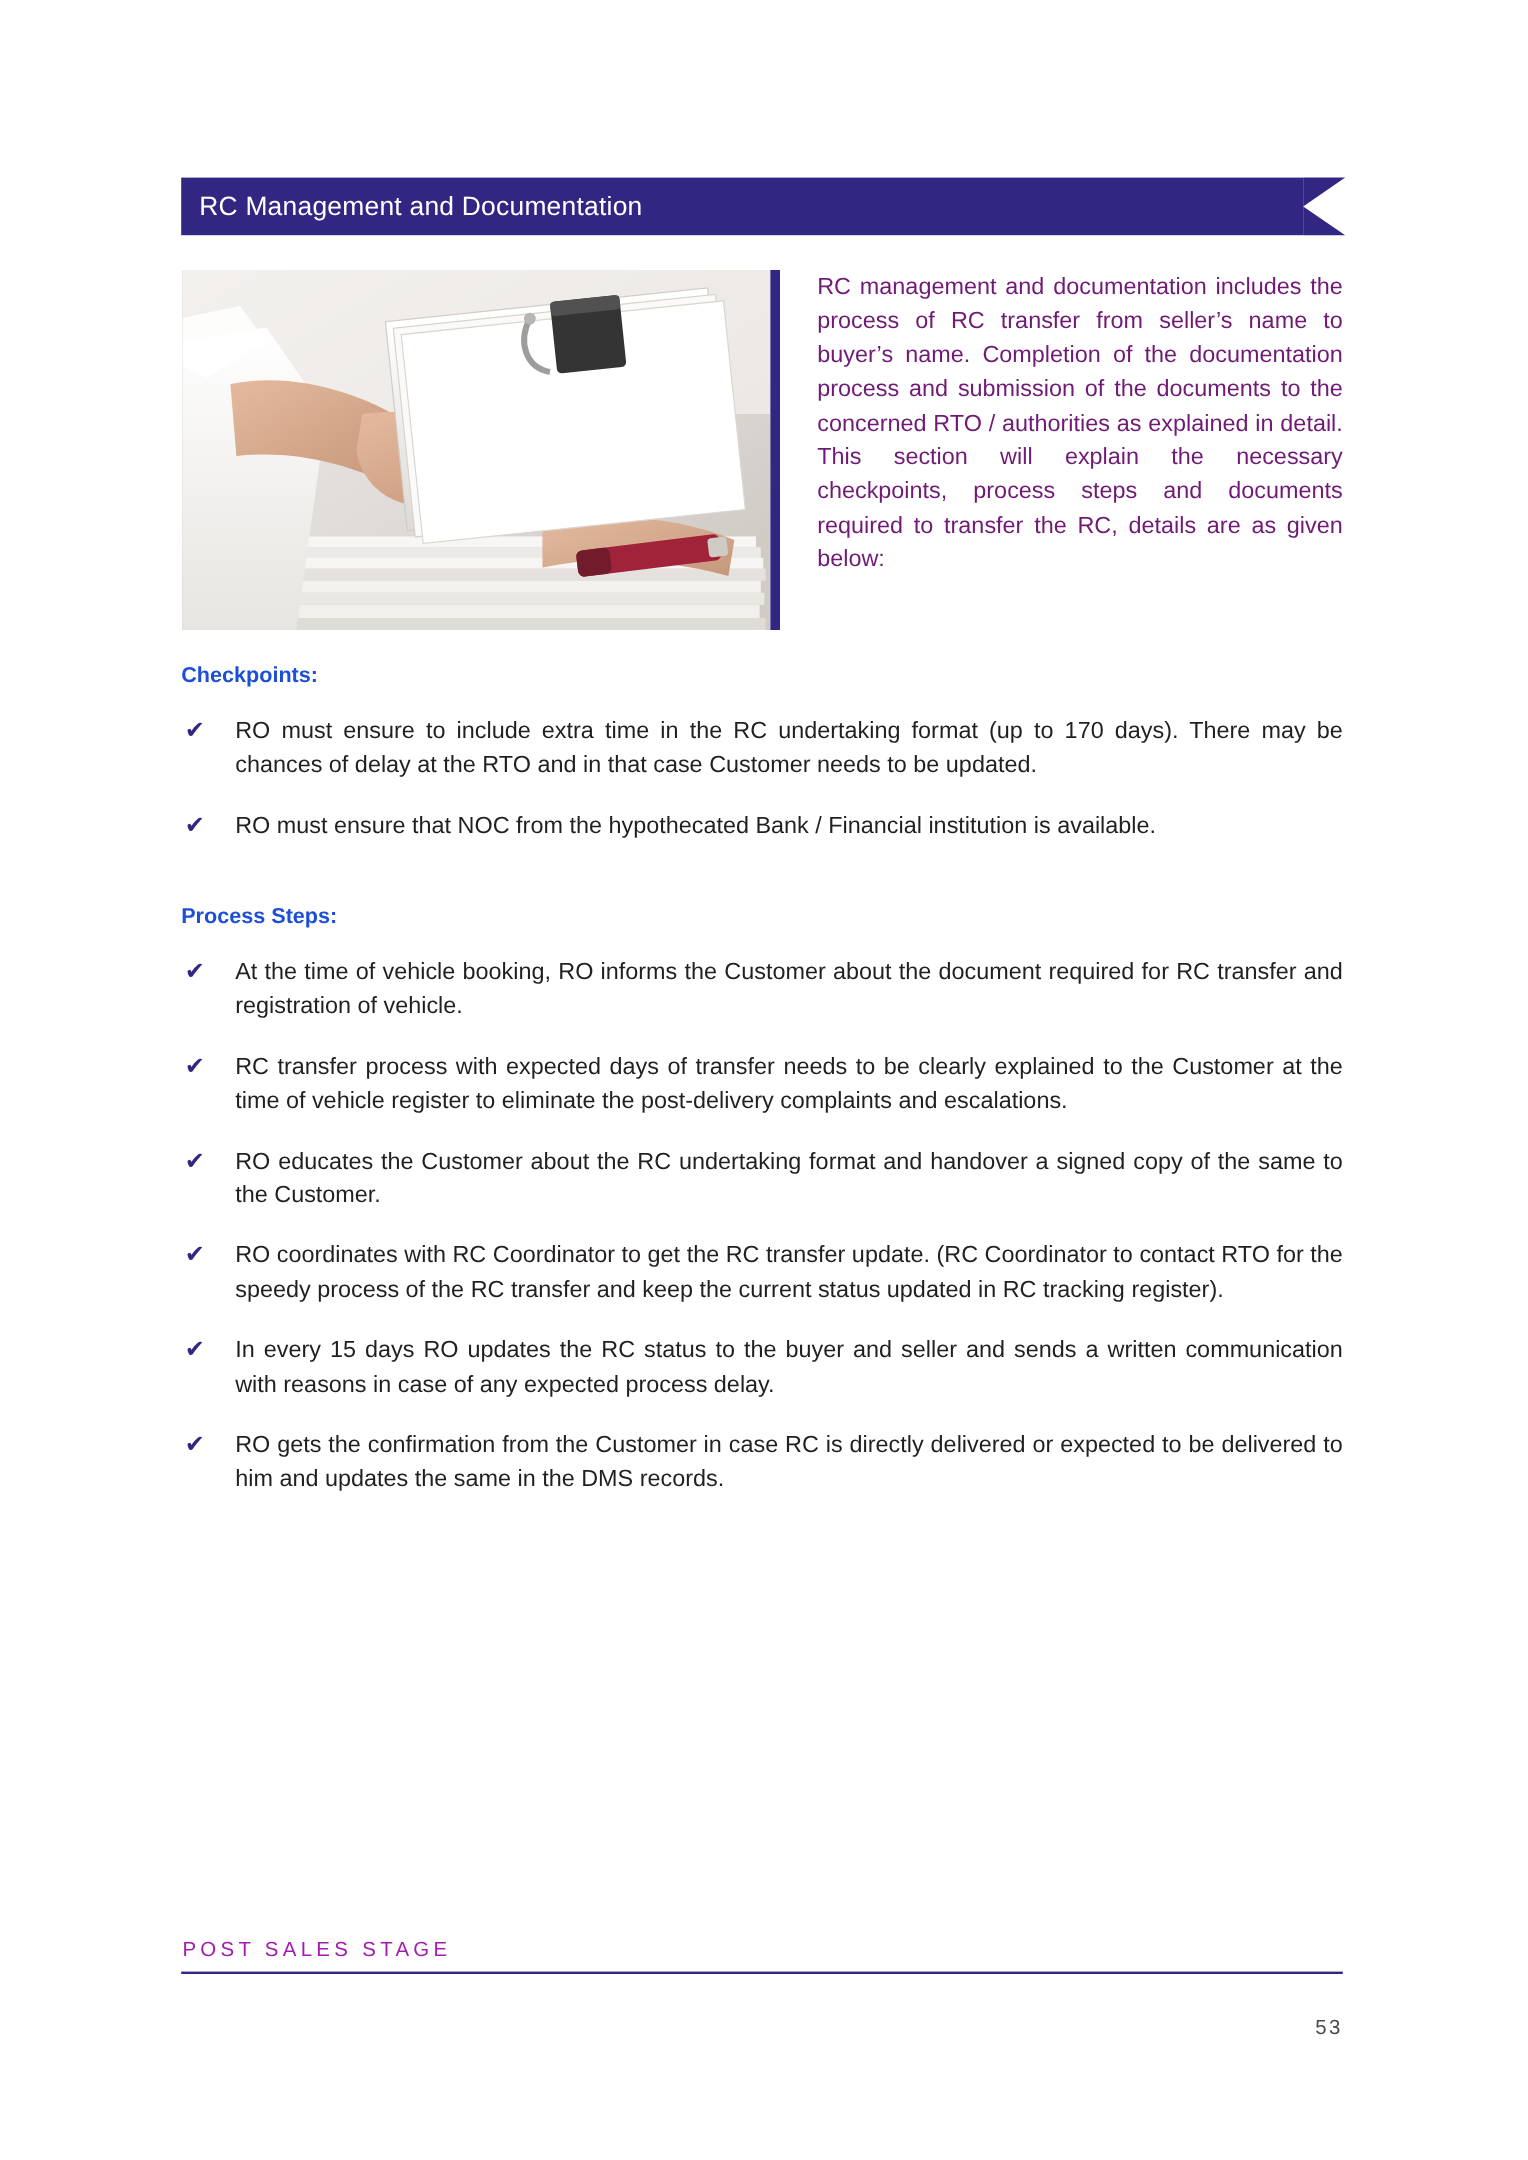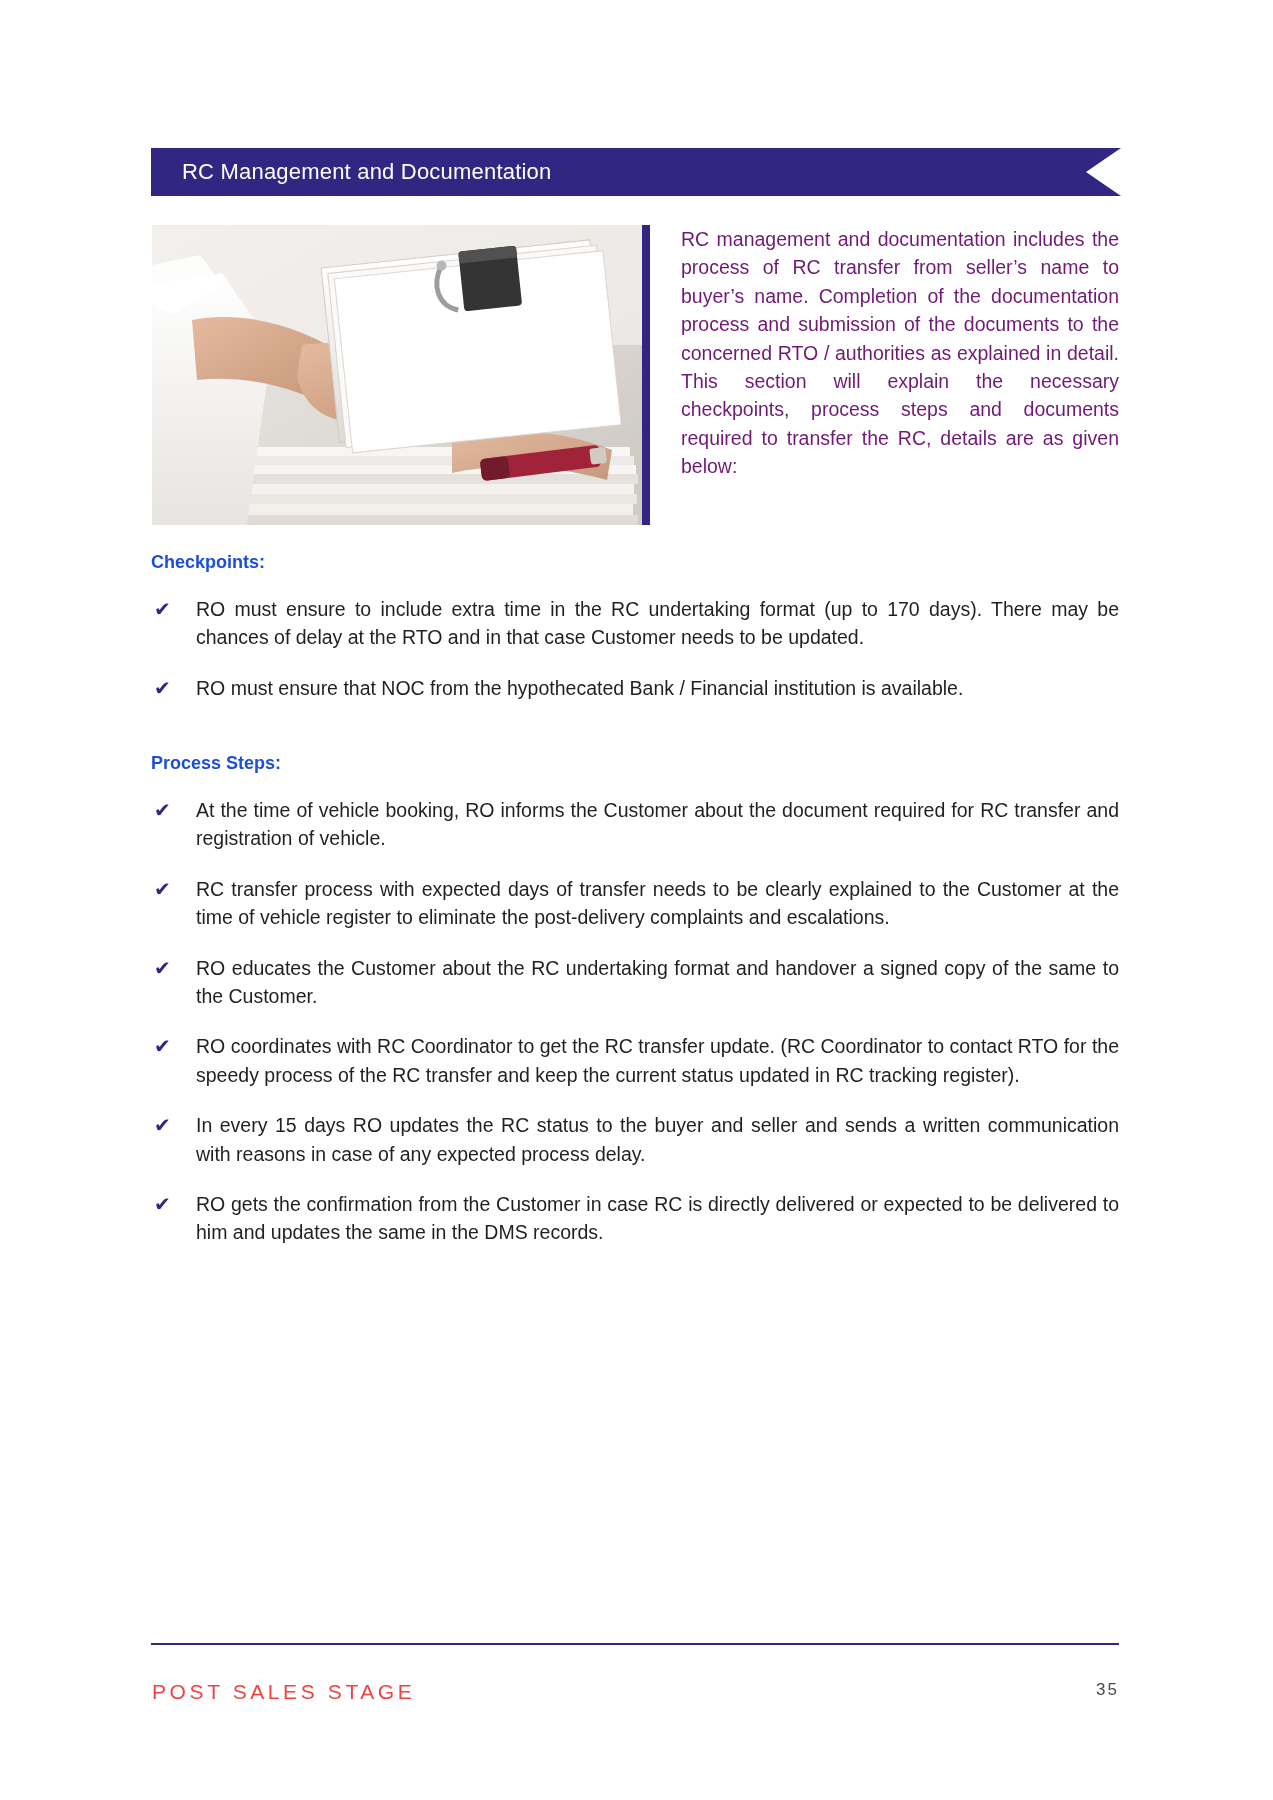--- a/index.html
+++ b/index.html
@@ -50,21 +50,20 @@
   }
   .banner-title {
     position: absolute;
     left: 15px;
     top: 11px;
     color: #ffffff;
     font-size: 22px;
     letter-spacing: 0.2px;
     font-weight: 400;
     white-space: nowrap;
-    margin-left: 16px;
   }
 
   
   .photo {
     position: absolute;
     left: 152px;
     top: 225px;
     width: 490px;
     height: 300px;
     overflow: hidden;
@@ -140,24 +139,24 @@
     position: absolute;
     left: 151px;
     top: 1643px;
     width: 968px;
     height: 2px;
     background: #312783;
   }
   .footer-left {
     position: absolute;
     left: 152px;
-    top: 1680px;
-    font-size: 21px;
+    top: 1615px;
+    font-size: 17px;
     letter-spacing: 3.6px;
-    color: #ef4444;
+    color: #a21caf;
   }
   .footer-right {
     position: absolute;
     left: 1075px;
     top: 1680px;
     width: 44px;
     text-align: right;
     font-size: 17px;
     letter-spacing: 2px;
     color: #4a4a4a;
@@ -284,15 +283,15 @@
       <span class="bullet-text">In every 15 days RO updates the RC status to the buyer and seller and sends a written communication with reasons in case of any expected process delay.</span>
     </div>
     <div class="bullet-item">
       <span class="bullet-mark">✔</span>
       <span class="bullet-text">RO gets the confirmation from the Customer in case RC is directly delivered or expected to be delivered to him and updates the same in the DMS records.</span>
     </div>
   </div>
 
   <div class="footer-rule"></div>
   <div class="footer-left">POST SALES STAGE</div>
-  <div class="footer-right">35</div>
+  <div class="footer-right">53</div>
 
 </div>
 
 </body></html>

